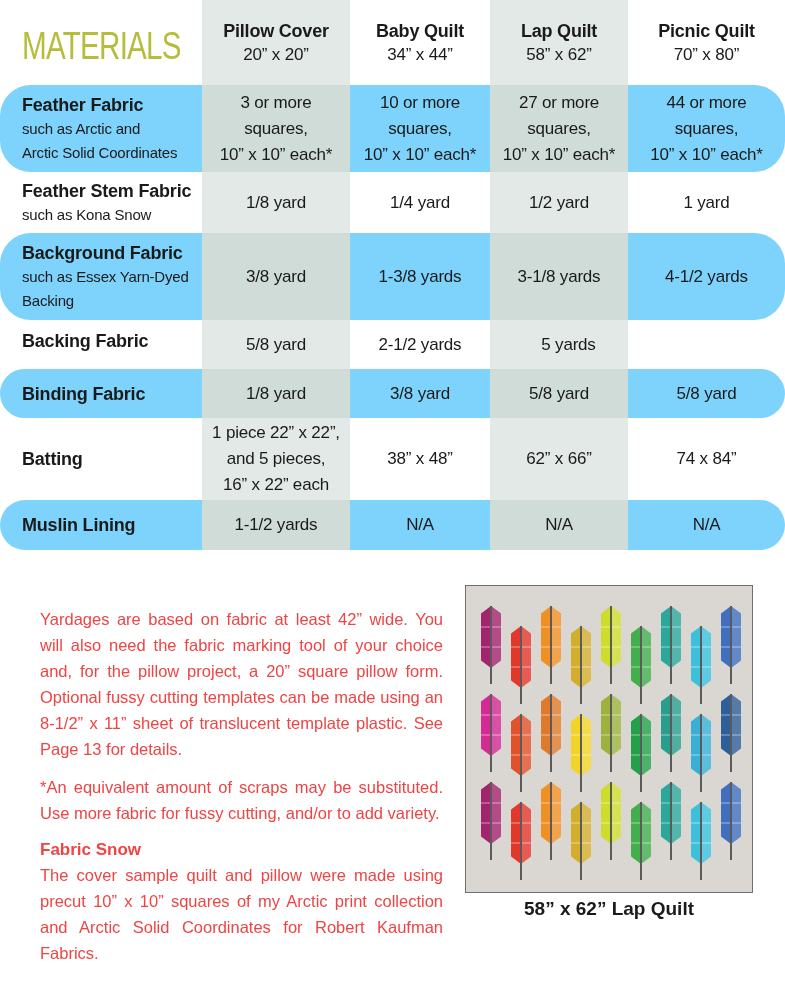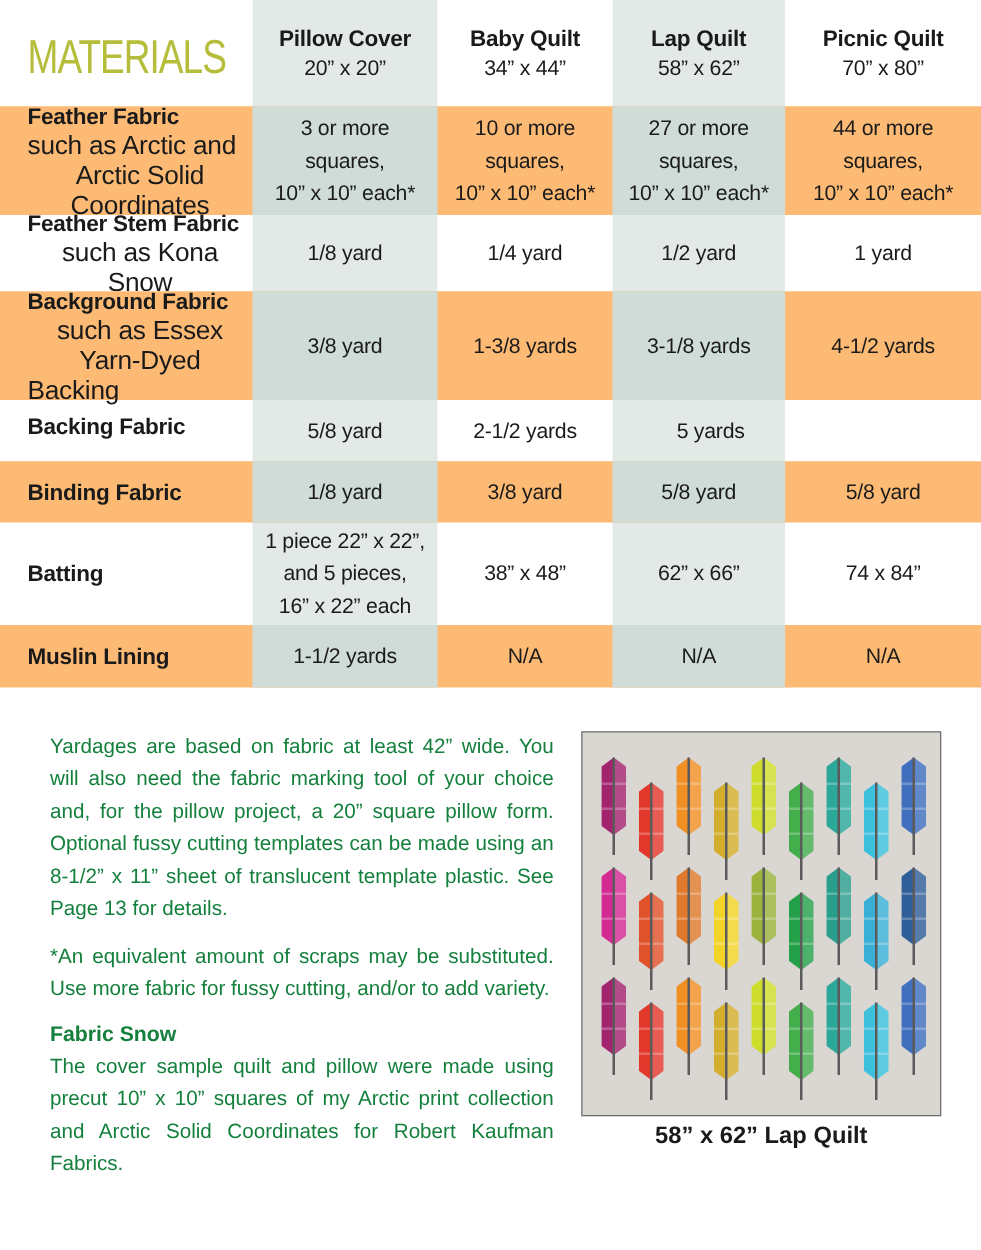--- a/index.html
+++ b/index.html
@@ -1,37 +1,37 @@
 <!DOCTYPE html>
 <html><head>
 <meta charset="utf-8">
 <style>
   * { box-sizing: border-box; margin: 0; padding: 0; }
   body { width: 785px; height: 1000px; background: #ffffff; font-family: "Liberation Sans", sans-serif; color: #1a1a1a; position: relative; overflow: hidden; }
 
   .table { position: absolute; left: 0; top: 0; width: 785px; }
   .row { position: absolute; left: 0; width: 785px; display: flex; }
-  .row.shaded { background: #fdba74; }
+  .row.shaded { background: #7dd3fc; border-radius: 31px; }
   .cell { display: flex; flex-direction: column; justify-content: center; align-items: center; text-align: center; height: 100%; font-size: 17px; line-height: 26px; letter-spacing: -0.2px; }
   .cell.label { align-items: flex-start; text-align: center; padding-left: 22px; width: 202px; }
   .c-pillow { width: 148px; }
   .c-baby { width: 140px; }
   .c-lap { width: 138px; }
   .c-picnic { width: 157px; }
   .col-band { position: absolute; top: 0; height: 550px; }
   .band-pillow { left: 202px; width: 148px; background: #e2e9e6; }
   .band-lap { left: 490px; width: 138px; background: #e2e9e6; }
 
   .title { font-family: "Liberation Sans", sans-serif; font-size: 38px; font-weight: normal; color: #b5bd3a; letter-spacing: -1px; transform: scaleX(0.78); transform-origin: left center; line-height: 1; }
   .col-head-name { font-weight: bold; font-size: 18px; line-height: 24px; }
   .col-head-size { font-size: 17px; line-height: 24px; }
   .rlabel { font-weight: bold; font-size: 18px; line-height: 24px; }
-  .rsub { font-size: 21px; line-height: 24px; }
-
-  .notes { position: absolute; left: 40px; top: 584px; width: 403px; font-size: 16.5px; line-height: 26px; text-align: justify; color: #15803d; }
+  .rsub { font-size: 15px; line-height: 24px; }
+
+  .notes { position: absolute; left: 40px; top: 606px; width: 403px; font-size: 16.5px; line-height: 26px; text-align: justify; color: #ef4444; }
   .notes p { margin-bottom: 12px; }
   .notes .heading { font-weight: bold; font-size: 17px; line-height: 24px; margin-bottom: 0; }
 
   .quilt { position: absolute; left: 465px; top: 585px; width: 288px; height: 308px; background: #dad6d2; border: 1.5px solid #6f6f6f; }
   .feather { position: absolute; width: 20px; }
   .feather .body { position: absolute; left: 0; top: 0; width: 20px; border-radius: 6px 6px 8px 8px; clip-path: polygon(50% 0, 100% 12%, 100% 88%, 50% 100%, 0 88%, 0 12%); }
   .feather .seg { position: absolute; left: 0; width: 20px; height: 2px; background: rgba(255,255,255,0.25); }
   .feather .half { position: absolute; right: 0; top: 0; width: 10px; height: 100%; background: rgba(255,255,255,0.18); }
   .feather .stem { position: absolute; left: 9px; width: 2px; background: #5b5b5b; }
   .caption { position: absolute; left: 465px; top: 898px; width: 288px; text-align: center; font-weight: bold; font-size: 19px; color: #1a1a1a; }

